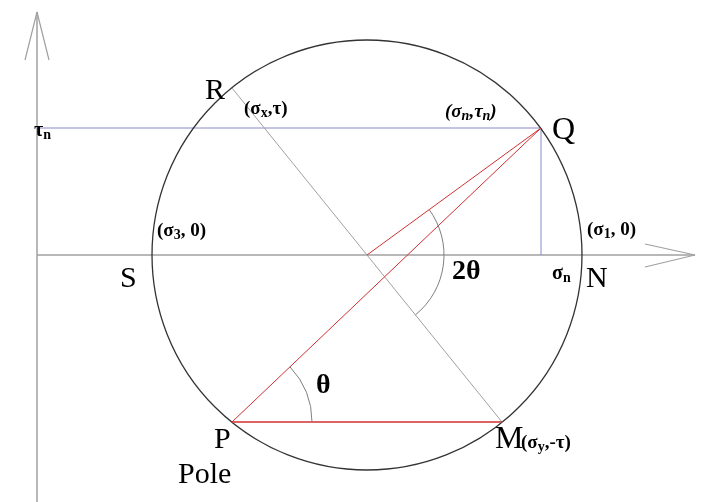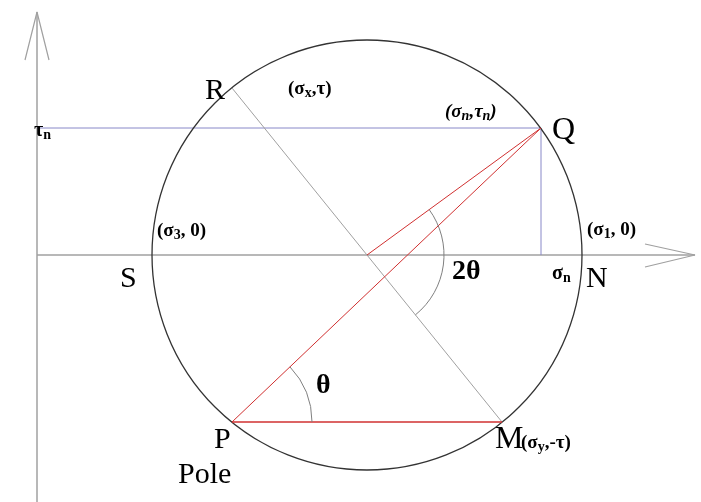--- a/index.html
+++ b/index.html
@@ -41,21 +41,21 @@
   </svg>
 
   <div class="lbl pt" style="left:205px;top:74px;">R</div>
   <div class="lbl pt" style="left:552px;top:112px;font-size:32px;">Q</div>
   <div class="lbl pt" style="left:120px;top:262px;">S</div>
   <div class="lbl pt" style="left:586px;top:262px;">N</div>
   <div class="lbl pt" style="left:214px;top:423px;">P</div>
   <div class="lbl pt" style="left:178px;top:458px;text-align:right;">Pole</div>
   <div class="lbl pt" style="left:495px;top:421px;font-size:32px;">M</div>
 
-  <div class="lbl coord" style="left:244px;top:78px;margin-left:44px;">(<span>σ</span><sub>x</sub><span>,τ</span>)</div>
+  <div class="lbl coord" style="left:244px;top:98px;">(<span>σ</span><sub>x</sub><span>,τ</span>)</div>
 
   <div class="lbl coord" style="left:445px;top:101px;font-style:italic;">(<span>σ</span><sub>n</sub><span>,τ</span><sub>n</sub>)</div>
 
   <div class="lbl coord" style="left:157px;top:220px;">(<span>σ</span><sub>3</sub><span>, 0</span>)</div>
 
   <div class="lbl coord" style="left:587px;top:219px;">(<span>σ</span><sub>1</sub><span>, 0</span>)</div>
 
   <div class="lbl coord" style="left:521px;top:432px;">(<span>σ</span><sub>y</sub><span>,-τ</span>)</div>
 
   <div class="lbl axisl" style="left:14px;top:119px;"><span>τ</span><sub>n</sub></div>

